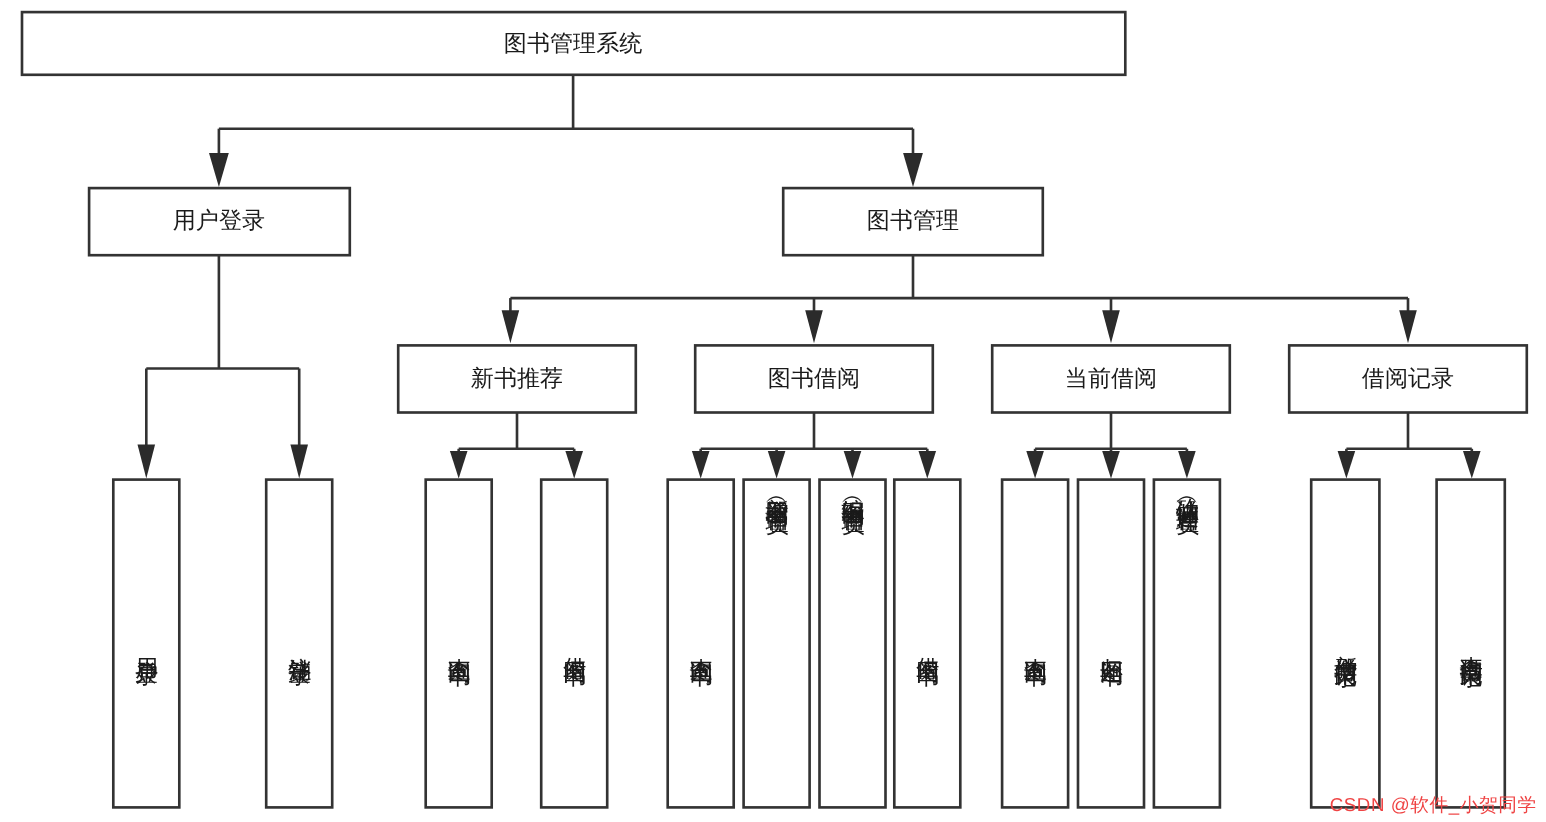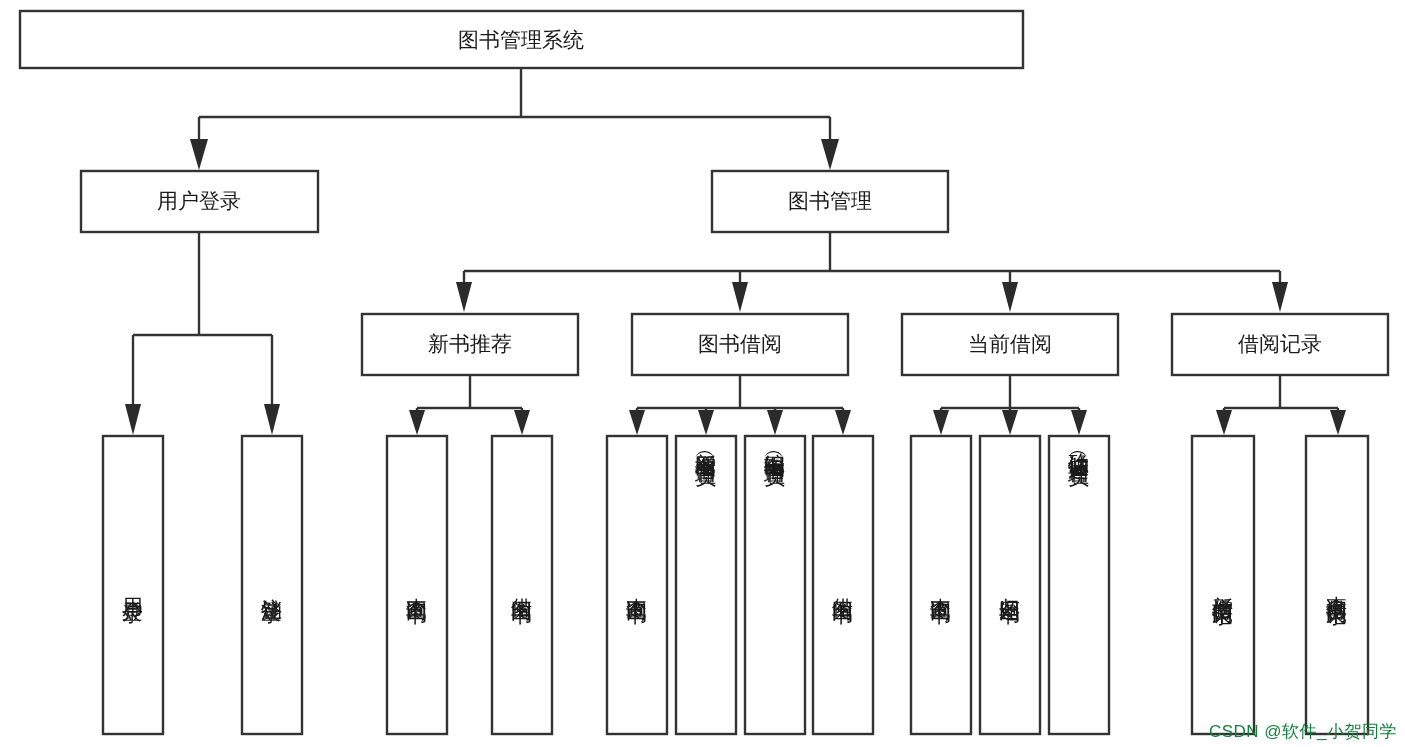--- a/index.html
+++ b/index.html
@@ -66,21 +66,21 @@
     align-items: center;
     justify-content: center;
     pointer-events: none;
   }
   #watermark {
     position: absolute;
     right: 8px;
     bottom: 4px;
     font-family: "Liberation Sans", "DejaVu Sans", sans-serif;
     font-size: 17px;
-    color: #15803d;
+    color: #ef4444;
     white-space: nowrap;
     letter-spacing: 0.5px;
   }
 </style>
 </head>
 <body>
 
 <div id="diagram-root">
 
   <svg id="tree-svg" viewBox="0 0 1405 747">

